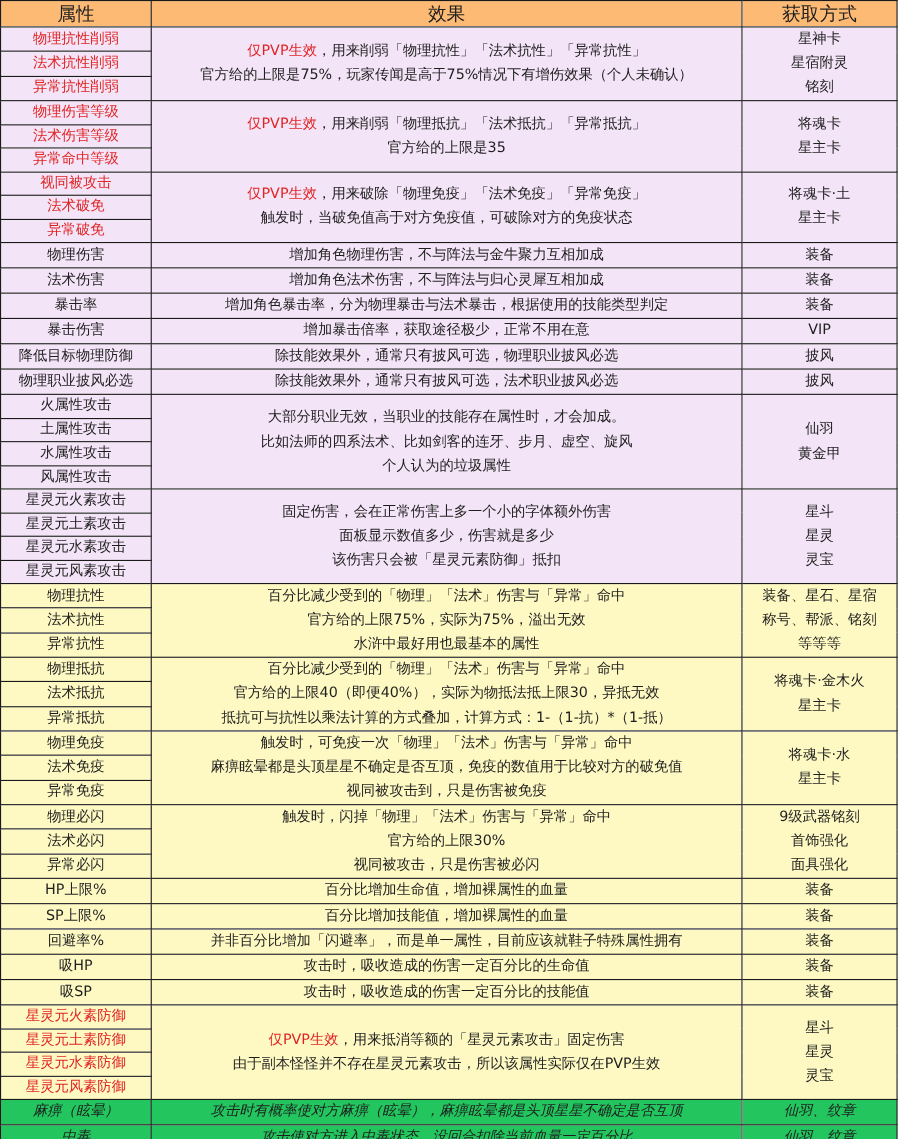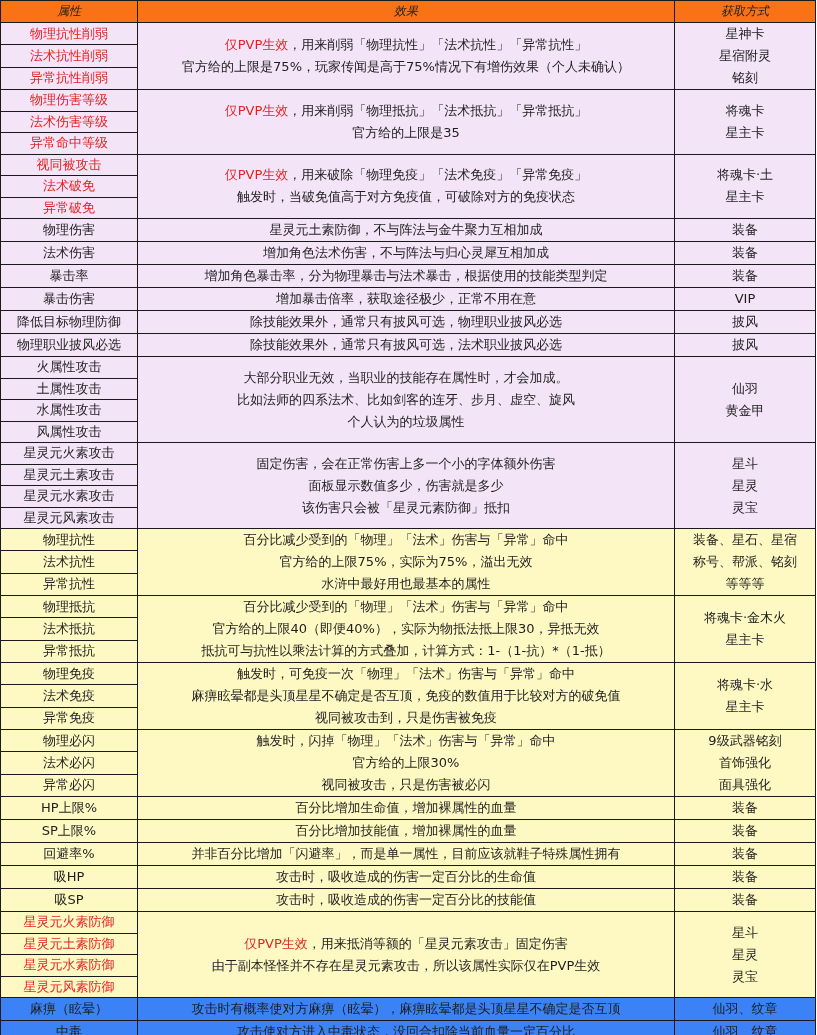--- a/index.html
+++ b/index.html
@@ -1,25 +1,25 @@
 <!DOCTYPE html>
 <html><head>
 <meta charset="utf-8">
 <style>
   html, body { margin:0; padding:0; background:#ffffff; }
   body { width:817px; height:1035px; overflow:hidden; font-family:"DejaVu Sans", "Liberation Sans", sans-serif; }
   table { border-collapse:collapse; table-layout:fixed; width:815px; margin:0; position:absolute; left:0; top:0; }
   td, th { border:1.5px solid #1a1a1a; padding:0; text-align:center; vertical-align:middle; font-size:13px; color:#1e1e1e; overflow:hidden; white-space:nowrap; font-weight:normal; }
-  th { background:#f97316; height:21px; font-size:12px;font-style:italic; }
+  th { background:#fdba74; height:21px; font-size:17px; }
   td.attr { height:20.5px; line-height:20px; }
   td.effect, td.source { line-height:22px; }
   .red { color:#e02424; }
   .pink { background:#f3e4f7; }
   .blue { background:#fef9c3; }
-  .green { background:#3b82f6; }
+  .green { background:#22c55e;font-style:italic; }
   .line { display:block; }
 </style>
 </head>
 <body>
 
 <table>
   <colgroup>
     <col style="width:137px">
     <col style="width:537px">
     <col style="width:141px">
@@ -80,21 +80,21 @@
       </tr>
       <tr>
         <td class="attr pink red">法术破免</td>
       </tr>
       <tr>
         <td class="attr pink red">异常破免</td>
       </tr>
       <tr>
         <td class="attr pink">物理伤害</td>
         <td class="effect pink" rowspan="1">
-          <span class="line"><span>星灵元土素防御，不与阵法与金牛聚力互相加成</span></span>
+          <span class="line"><span>增加角色物理伤害，不与阵法与金牛聚力互相加成</span></span>
         </td>
         <td class="source pink" rowspan="1">
           <span class="line">装备</span>
         </td>
       </tr>
       <tr>
         <td class="attr pink">法术伤害</td>
         <td class="effect pink" rowspan="1">
           <span class="line"><span>增加角色法术伤害，不与阵法与归心灵犀互相加成</span></span>
         </td>

